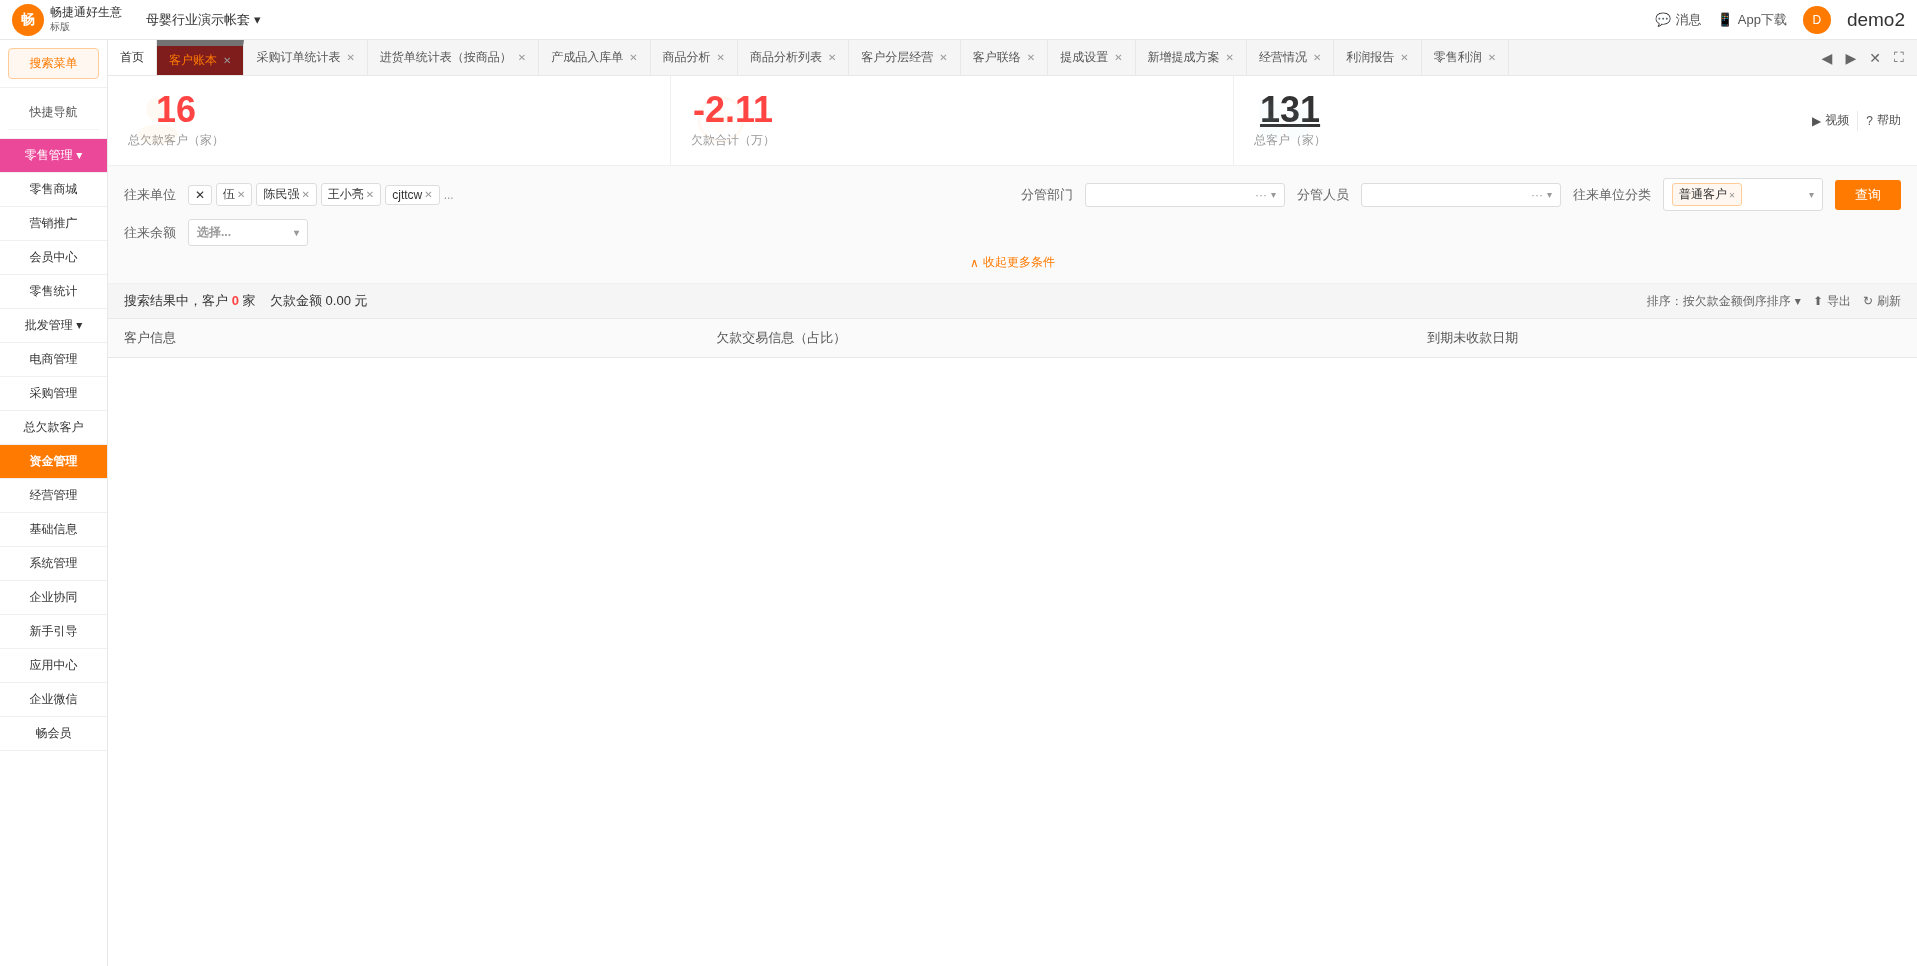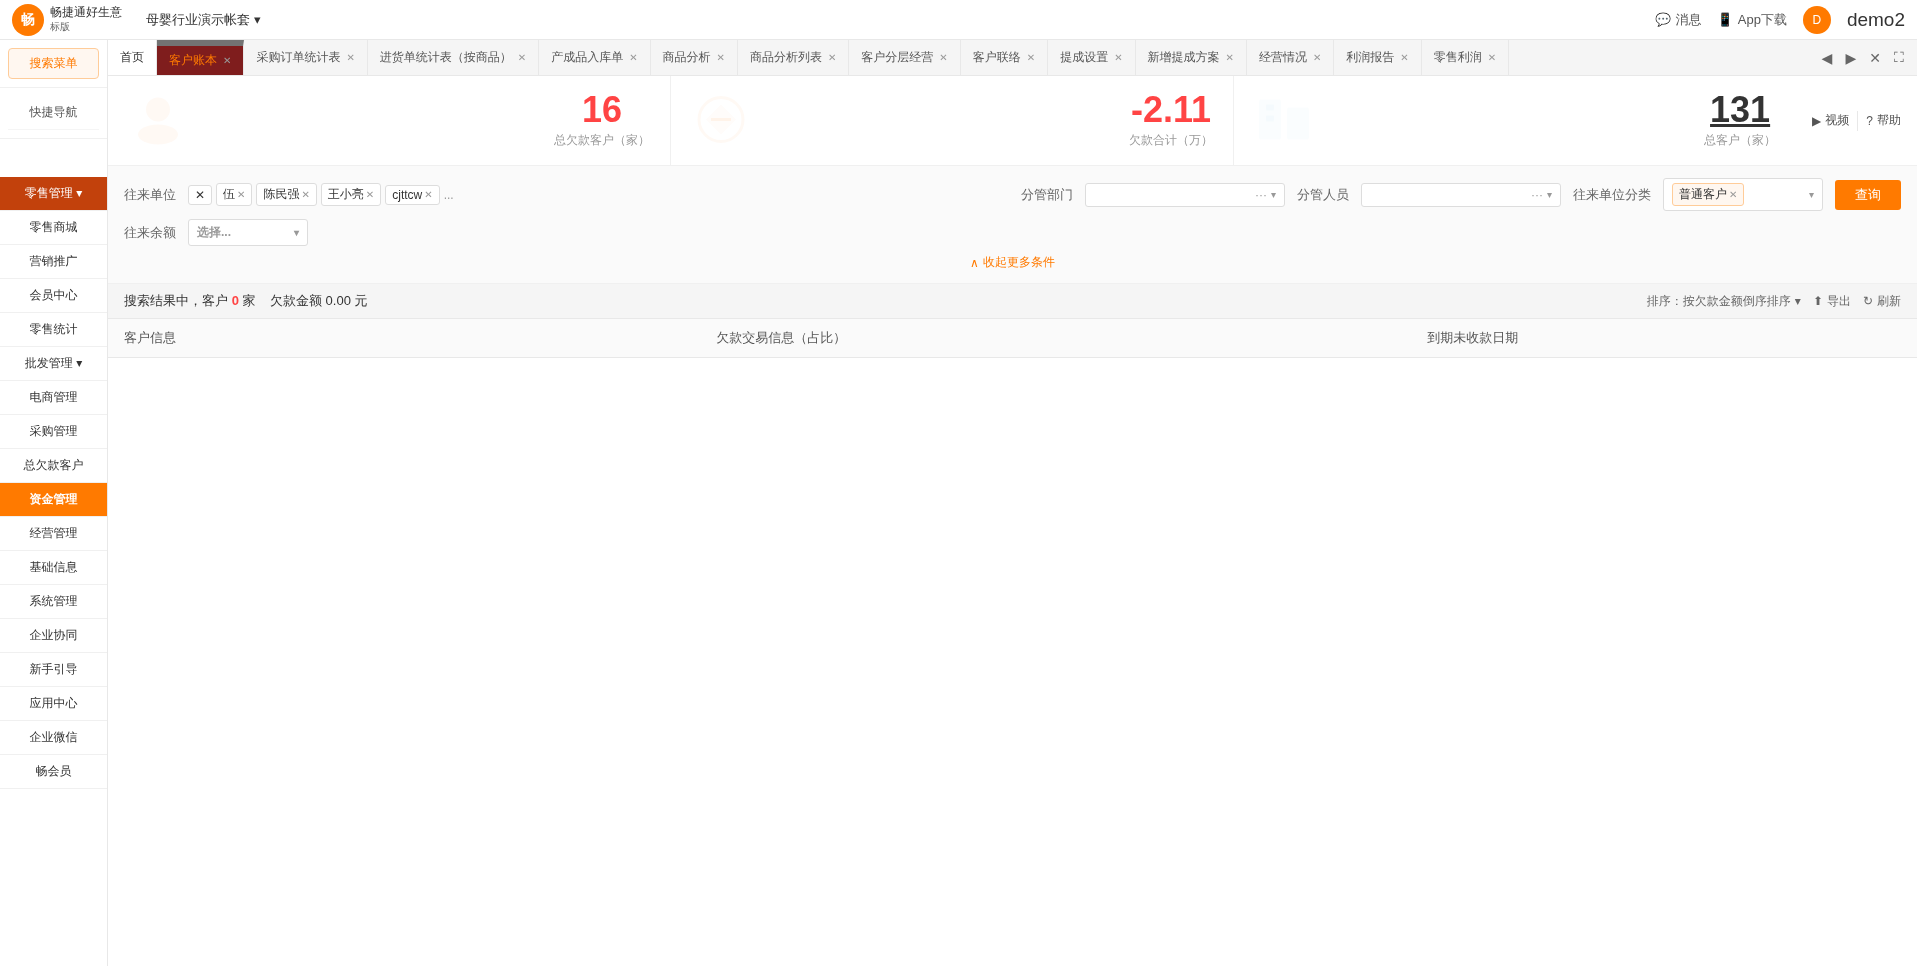--- a/index.html
+++ b/index.html
@@ -30,40 +30,40 @@
     .main-layout { display: flex; flex: 1; overflow: hidden; }
 
     
     .sidebar { width: 108px; background: #fff; border-right: 1px solid #e8e8e8; display: flex; flex-direction: column; overflow-y: auto; flex-shrink: 0; }
     .sidebar-search { padding: 8px; border-bottom: 1px solid #f0f0f0; }
     .sidebar-search-btn { width: 100%; padding: 6px 4px; background: #fff7f0; border: 1px solid #ffcc99; border-radius: 4px; color: #ff7a00; font-size: 12px; cursor: pointer; text-align: center; }
     .sidebar-nav-btn { padding: 8px; border-bottom: 1px solid #f0f0f0; }
     .sidebar-nav-item { padding: 8px 4px; cursor: pointer; text-align: center; font-size: 12px; color: #555; border-bottom: 1px solid #f5f5f5; }
     .sidebar-section { padding: 8px 4px; cursor: pointer; text-align: center; font-size: 12px; color: #333; border-bottom: 1px solid #f0f0f0; }
     .sidebar-section.active { color: #ff7a00; font-weight: bold; }
-    .sidebar-section.highlighted { background: #c2410c; color: #fff; margin-top: 38px; }
+    .sidebar-section.highlighted { background: #ec4899; color: #fff; }
 
     
     .content-area { flex: 1; display: flex; flex-direction: column; overflow: hidden; }
 
     
     .tabs-bar { height: 36px; background: #f5f5f5; display: flex; align-items: center; border-bottom: 1px solid #e8e8e8; flex-shrink: 0; overflow: hidden; }
     .tab { display: flex; align-items: center; gap: 4px; padding: 0 12px; height: 36px; border-right: 1px solid #e8e8e8; font-size: 12px; cursor: pointer; white-space: nowrap; color: #555; background: #f5f5f5; flex-shrink: 0; }
     .tab.active { background: #7f1d1d; color: #ff7a00; border-top: 6px solid #737373; }
     .tab.home { background: #fff; color: #333; }
     .tab-close { font-size: 10px; color: #999; cursor: pointer; margin-left: 2px; }
     .tabs-actions { display: flex; align-items: center; margin-left: auto; gap: 4px; padding: 0 8px; flex-shrink: 0; }
     .tabs-action-btn { width: 20px; height: 20px; display: flex; align-items: center; justify-content: center; cursor: pointer; color: #666; font-size: 14px; }
 
     
     .page-content { flex: 1; overflow-y: auto; background: #fff; }
 
     
     .stats-bar { display: flex; background: #fff; border-bottom: 1px solid #f0f0f0; padding: 0; min-height: 80px; position: relative; }
-    .stat-item { flex: 1; display: flex; align-items: center; justify-content: flex-end; padding: 16px 20px; border-right: 1px solid #f0f0f0; position: relative; }
+    .stat-item { flex: 1; display: flex; align-items: center; justify-content: flex-start; padding: 16px 20px; border-right: 1px solid #f0f0f0; position: relative; }
     .stat-icon { position: absolute; left: 20px; top: 50%; transform: translateY(-50%); opacity: 0.15; }
     .stat-icon svg { width: 60px; height: 60px; }
     .stat-content { text-align: center; }
     .stat-value { font-size: 36px; font-weight: bold; color: #ff4444; line-height: 1; }
     .stat-value.dark { color: #333; }
     .stat-label { font-size: 12px; color: #999; margin-top: 4px; }
     .stat-item-right { display: flex; align-items: center; gap: 8px; margin-left: auto; padding: 0 16px; }
     .help-btn { display: flex; align-items: center; gap: 4px; font-size: 12px; color: #555; cursor: pointer; }
 
     
@@ -329,21 +329,21 @@
 
           <span class="filter-label">分管人员</span>
           <div class="filter-select filter-select-wide">
             <span style="flex:1;color:#999;"></span>
             <span style="color:#999;">···</span>
             <span class="chevron">▾</span>
           </div>
 
           <span class="filter-label">往来单位分类</span>
           <div class="filter-select">
-            <div class="filter-tag" style="background:#fff7f0;border-color:#ffcc99;">
+            <div class="filter-tag" style="background:#fff7f0;border-color:#ffcc99;font-family:Liberation Mono, monospace;">
               <span>普通客户</span>
               <span class="filter-tag-close">✕</span>
             </div>
             <span class="chevron">▾</span>
           </div>
 
           <button class="search-btn">查询</button>
         </div>
 
         <div class="filter-row">

